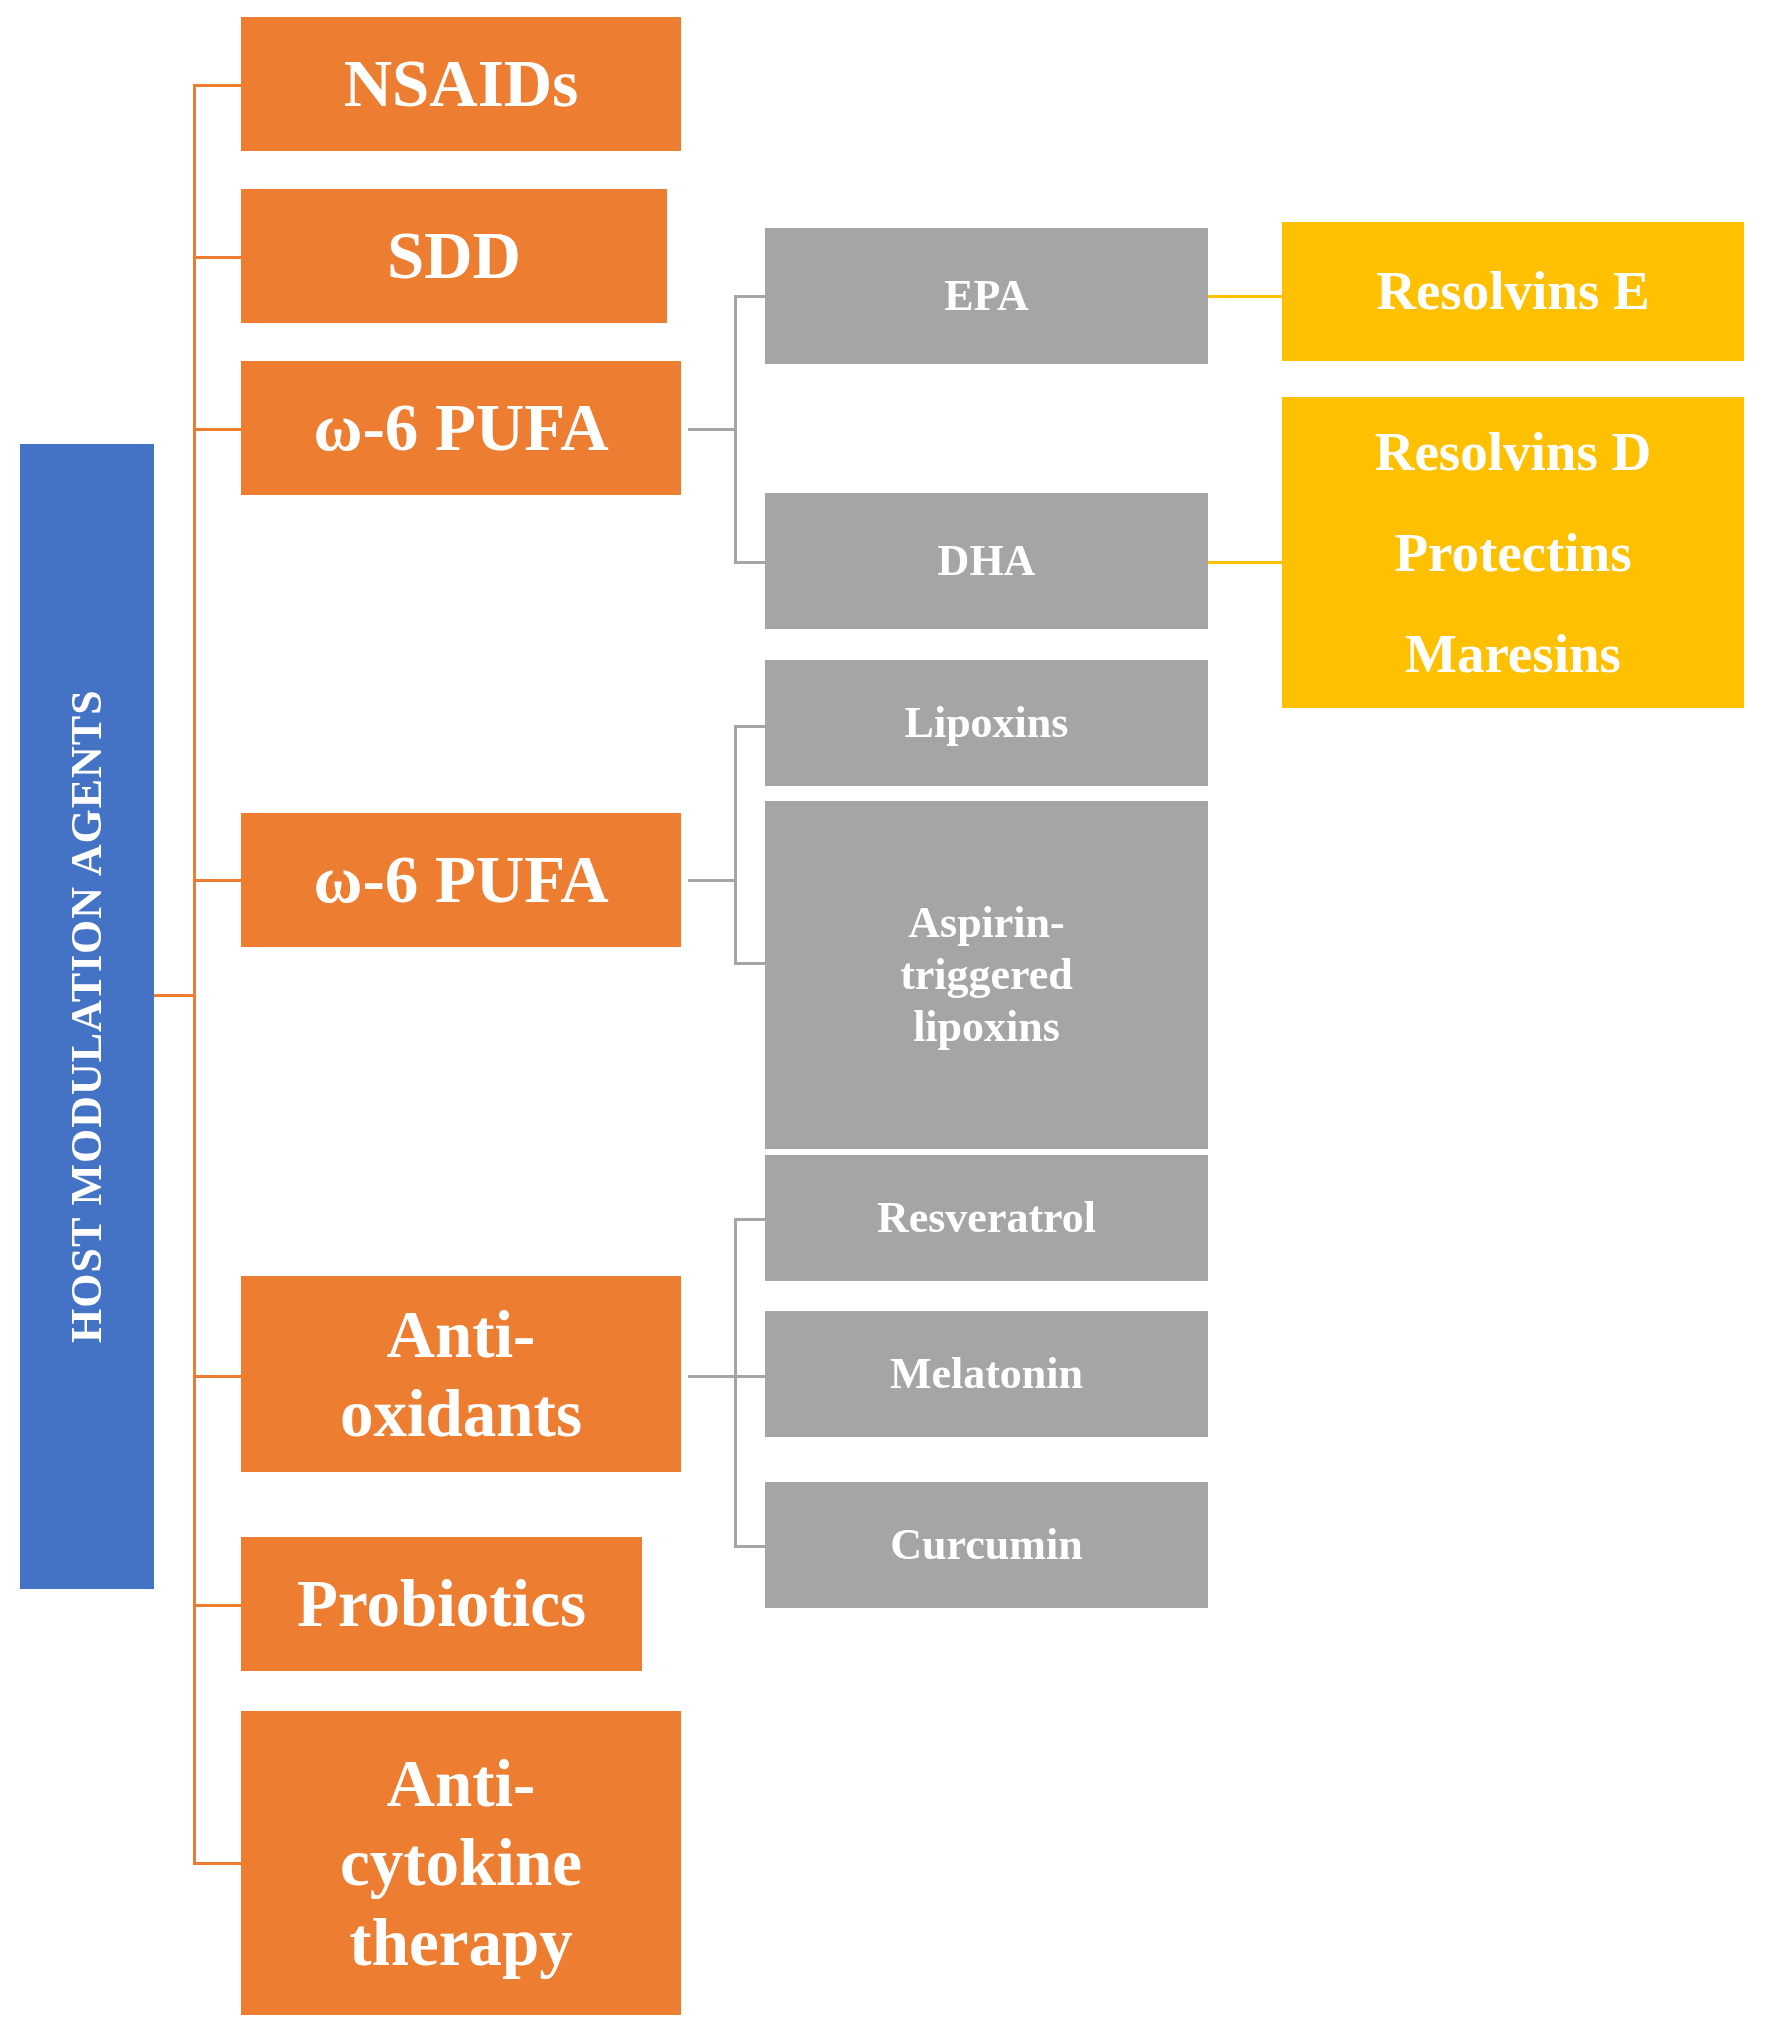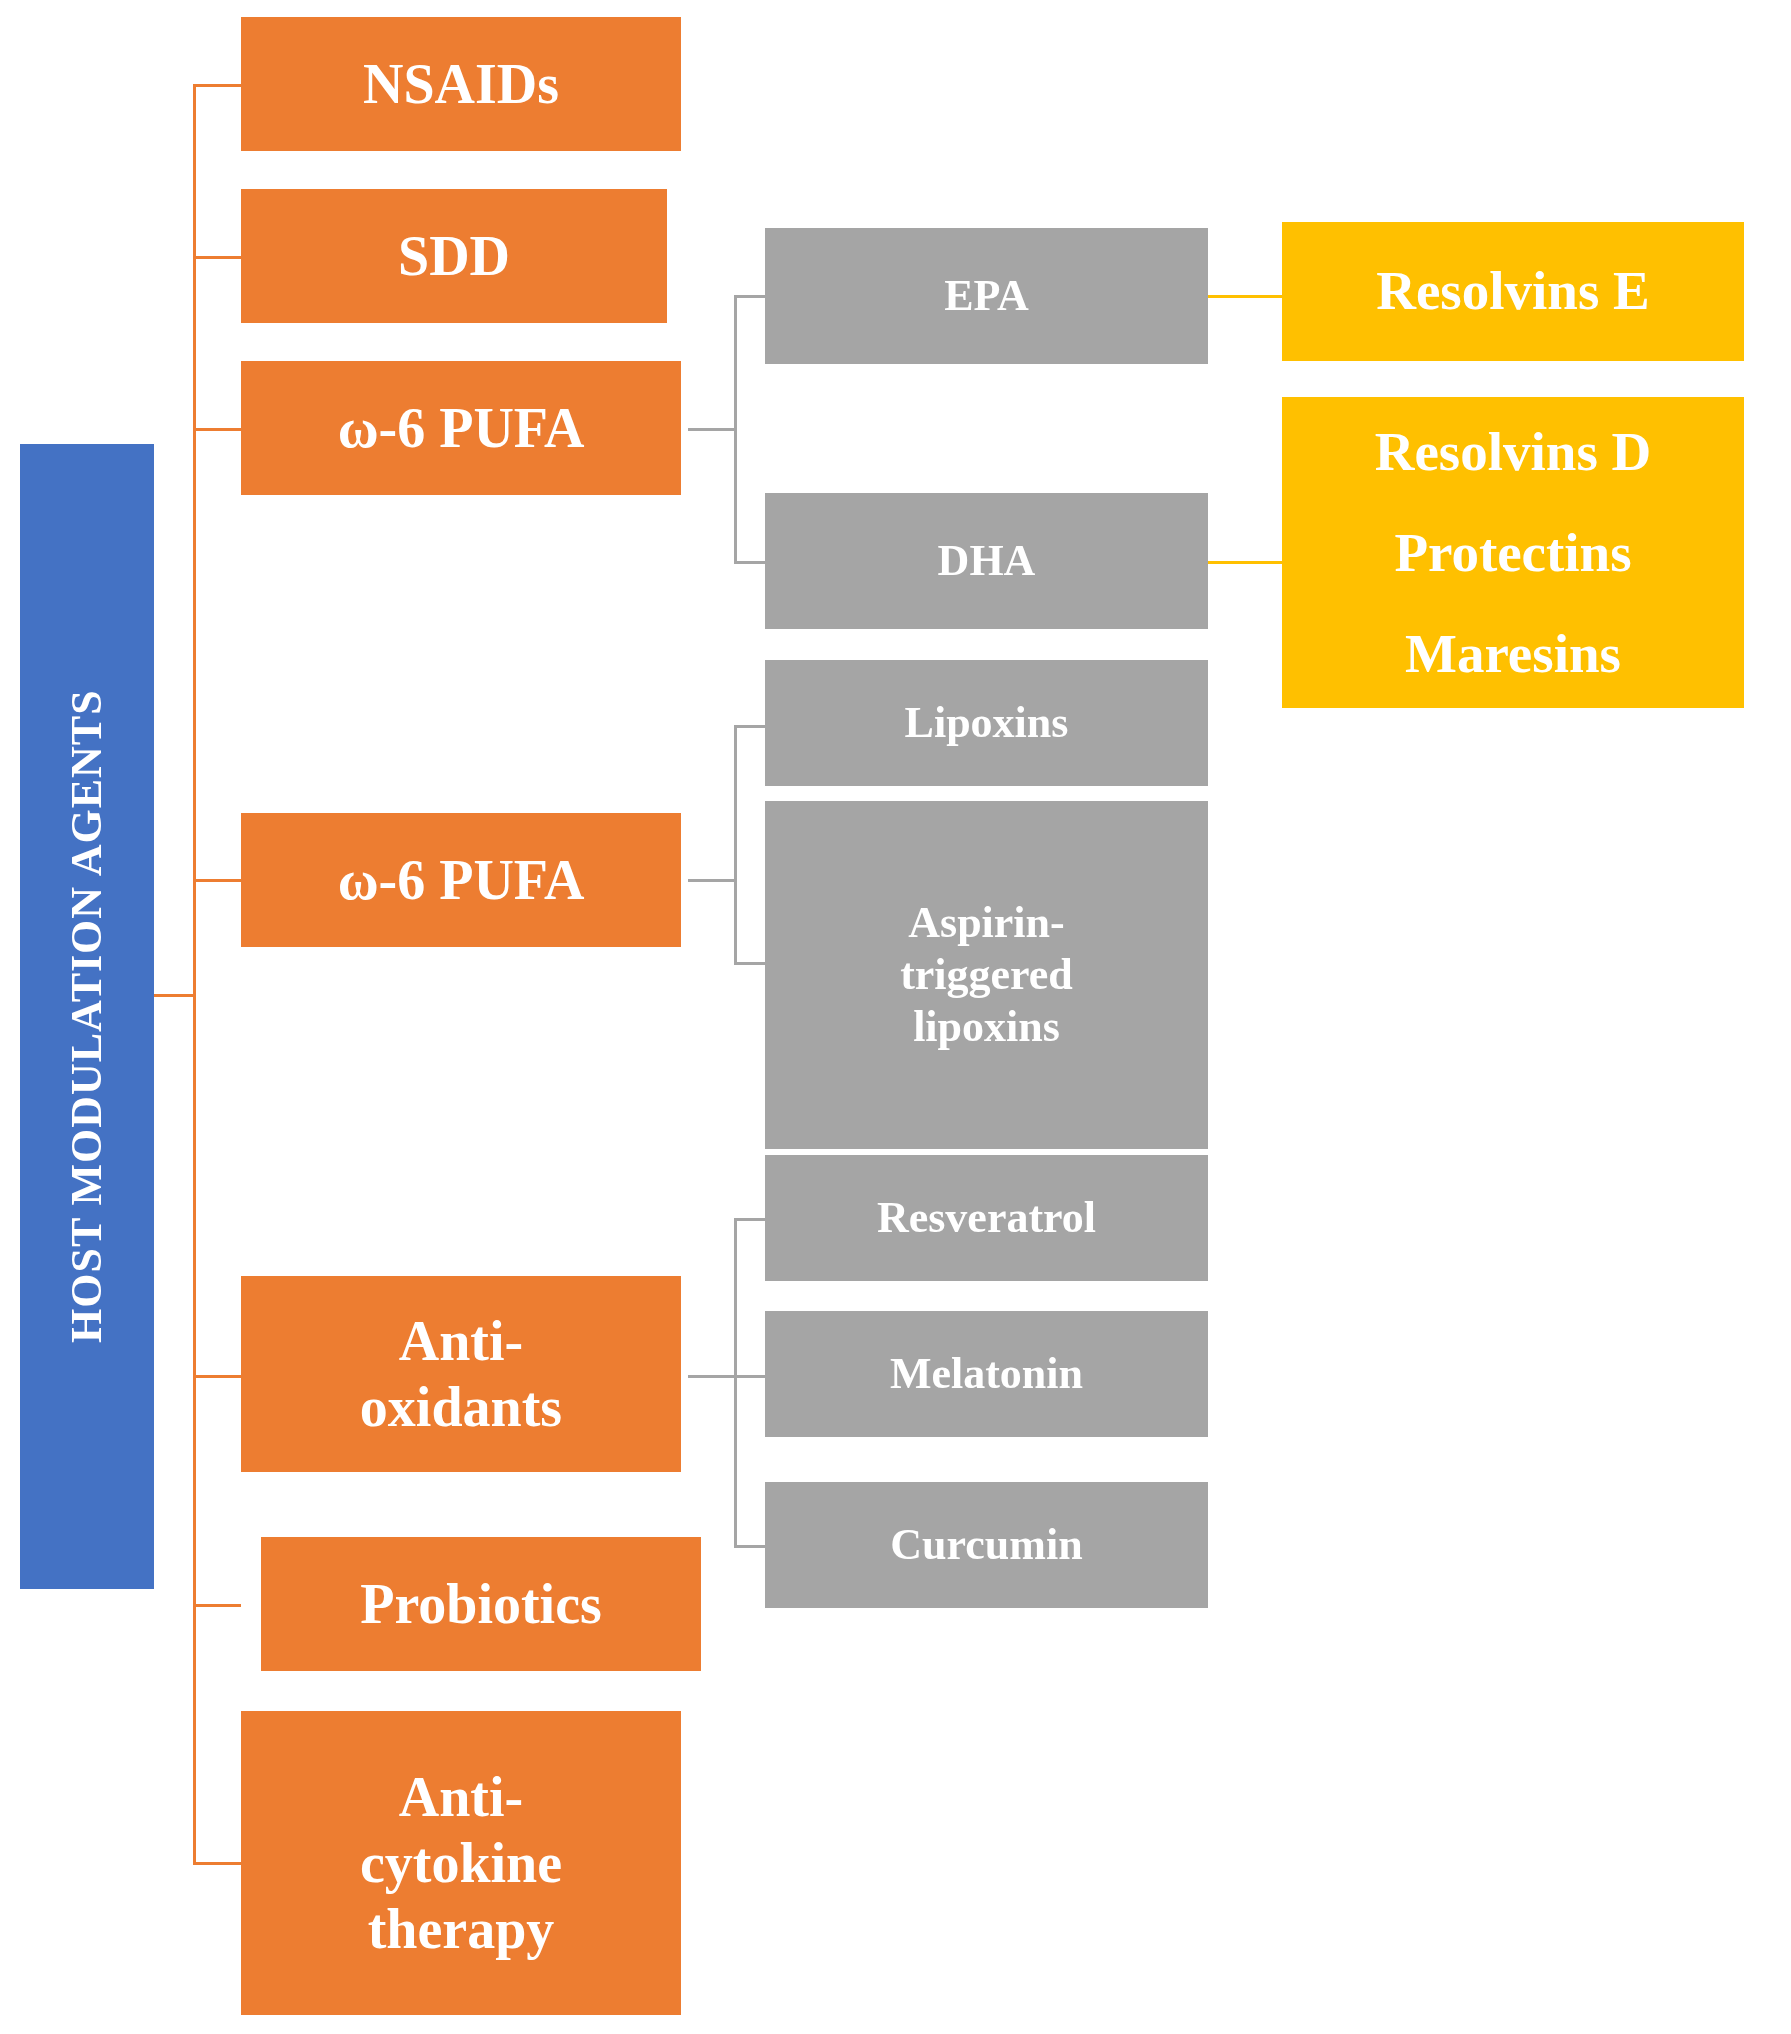--- a/index.html
+++ b/index.html
@@ -31,21 +31,21 @@
   
   .node.root {
     background: #4472C4;
     writing-mode: vertical-rl;
     transform: rotate(180deg);
     letter-spacing: 1px;
     font-size: 44px;
   }
 
   
-  .node.l1 { background: #ED7D31; font-size: 56px; font-family: Liberation Serif, serif; }
+  .node.l1 { background: #ED7D31; font-size: 67px; font-family: Liberation Serif, serif; }
 
   
   .node.l2 { background: #A5A5A5; font-size: 44px; }
 
   
   .node.l3 { background: #FFC000; font-size: 55px; }
   .node.l3.multi {
     flex-direction: column;
     justify-content: space-around;
     line-height: 1.0;
@@ -110,21 +110,21 @@
 
   <div class="node l1" style="left:241px; top:361px; width:440px; height:134px;">ω-6 PUFA</div>
 
   <div class="node l1" style="left:241px; top:813px; width:440px; height:134px;">ω-6 PUFA</div>
 
   <div class="node l1" style="left:241px; top:1276px; width:440px; height:196px; flex-direction:column; justify-content:center;">
     <span>Anti-</span>
     <span>oxidants</span>
   </div>
 
-  <div class="node l1" style="left:241px; top:1537px; width:440px; height:134px;margin-left:20px;">Probiotics</div>
+  <div class="node l1" style="left:241px; top:1537px; width:401px; height:134px;">Probiotics</div>
 
   <div class="node l1" style="left:241px; top:1711px; width:440px; height:304px; flex-direction:column; justify-content:center;">
     <span>Anti-</span>
     <span>cytokine</span>
     <span>therapy</span>
   </div>
 
   <div class="node l2" style="left:765px; top:228px; width:443px; height:136px;">EPA</div>
 
   <div class="node l2" style="left:765px; top:493px; width:443px; height:136px;">DHA</div>

